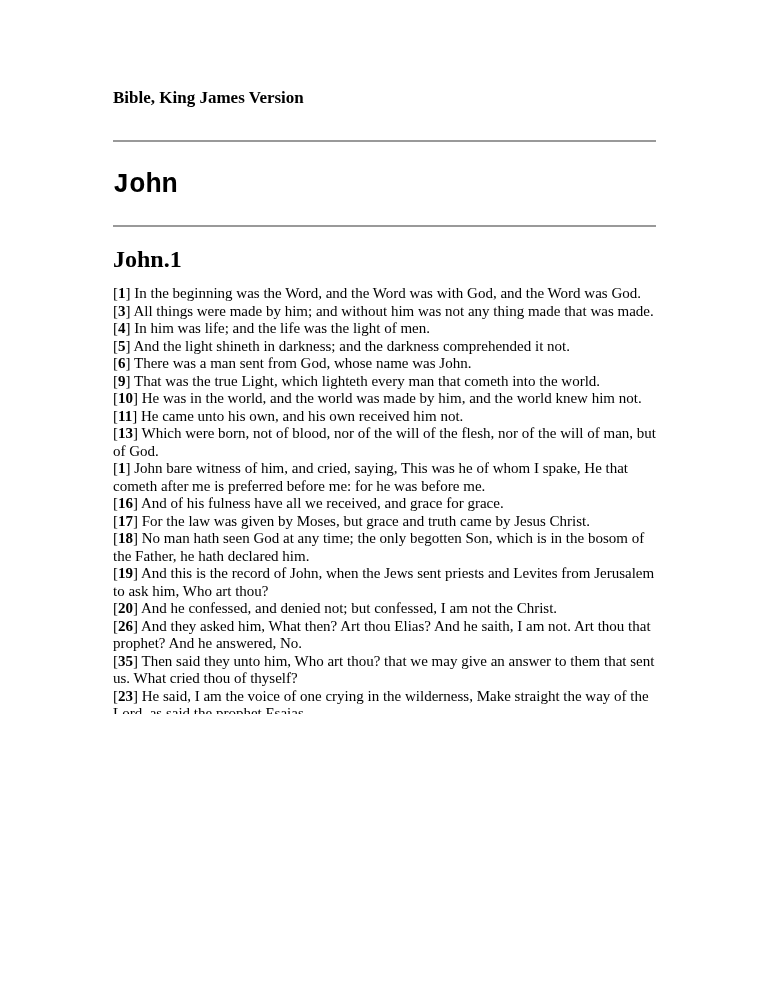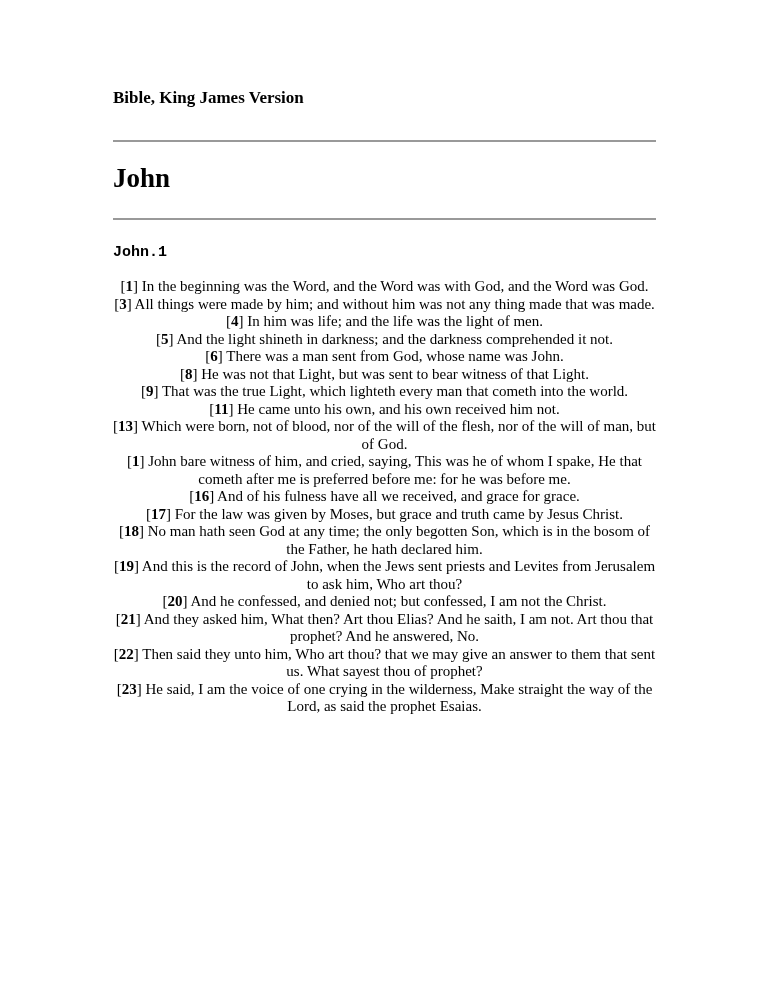--- a/index.html
+++ b/index.html
@@ -30,36 +30,36 @@
     background: #999999;
     margin: 0;
     width: 543px;
   }
   .rule-top { margin-top: 32px; }
   .rule-bottom { margin-top: 25px; }
   .book-title {
     font-size: 27px;
     font-weight: bold;
     line-height: 30px;
-    margin: 21px 0 0 0;
+    margin: 28px 0 0 0;
+    font-family: Liberation Mono, monospace;
   }
   .chapter-heading {
-    font-size: 15px;
+    font-size: 24px;
     font-weight: bold;
     line-height: 21px;
     margin: 22px 0 0 0;
-    font-family: Liberation Mono, monospace;
   }
   .verses {
     margin-top: 15px;
     width: 543px;
     font-size: 15px;
     line-height: 17.5px;
   }
-  .verse-line { margin: 0; text-align: center; }
+  .verse-line { margin: 0; }
   .verse-number { font-weight: bold; }
 </style>
 </head>
 <body>
 
 <div class="page" style="background: rgb(255, 255, 255); color: rgb(0, 0, 0);">
   <div class="doc-header">Bible, King James Version</div>
 
   <hr class="rule rule-top" style="background: rgb(153, 153, 153);">
 
@@ -68,28 +68,28 @@
   <hr class="rule rule-bottom" style="background: rgb(153, 153, 153);">
 
   <h2 class="chapter-heading">John.1</h2>
 
   <div class="verses">
       <div class="verse-line"><span>[</span><b class="verse-number">1</b><span>] </span><span>In the beginning was the Word, and the Word was with God, and the Word was God.</span></div>
       <div class="verse-line"><span>[</span><b class="verse-number">3</b><span>] </span><span>All things were made by him; and without him was not any thing made that was made.</span></div>
       <div class="verse-line"><span>[</span><b class="verse-number">4</b><span>] </span><span>In him was life; and the life was the light of men.</span></div>
       <div class="verse-line"><span>[</span><b class="verse-number">5</b><span>] </span><span>And the light shineth in darkness; and the darkness comprehended it not.</span></div>
       <div class="verse-line"><span>[</span><b class="verse-number">6</b><span>] </span><span>There was a man sent from God, whose name was John.</span></div>
-      <div class="verse-line"><span>[</span><b class="verse-number">8</b><span>] </span><span>He was not that Light, but was sent to bear witness of that Light.</span></div>
       <div class="verse-line"><span>[</span><b class="verse-number">9</b><span>] </span><span>That was the true Light, which lighteth every man that cometh into the world.</span></div>
+      <div class="verse-line"><span>[</span><b class="verse-number">10</b><span>] </span><span>He was in the world, and the world was made by him, and the world knew him not.</span></div>
       <div class="verse-line"><span>[</span><b class="verse-number">11</b><span>] </span><span>He came unto his own, and his own received him not.</span></div>
       <div class="verse-line"><span>[</span><b class="verse-number">13</b><span>] </span><span>Which were born, not of blood, nor of the will of the flesh, nor of the will of man, but of God.</span></div>
       <div class="verse-line"><span>[</span><b class="verse-number">1</b><span>] </span><span>John bare witness of him, and cried, saying, This was he of whom I spake, He that cometh after me is preferred before me: for he was before me.</span></div>
       <div class="verse-line"><span>[</span><b class="verse-number">16</b><span>] </span><span>And of his fulness have all we received, and grace for grace.</span></div>
       <div class="verse-line"><span>[</span><b class="verse-number">17</b><span>] </span><span>For the law was given by Moses, but grace and truth came by Jesus Christ.</span></div>
       <div class="verse-line"><span>[</span><b class="verse-number">18</b><span>] </span><span>No man hath seen God at any time; the only begotten Son, which is in the bosom of the Father, he hath declared him.</span></div>
       <div class="verse-line"><span>[</span><b class="verse-number">19</b><span>] </span><span>And this is the record of John, when the Jews sent priests and Levites from Jerusalem to ask him, Who art thou?</span></div>
       <div class="verse-line"><span>[</span><b class="verse-number">20</b><span>] </span><span>And he confessed, and denied not; but confessed, I am not the Christ.</span></div>
-      <div class="verse-line"><span>[</span><b class="verse-number">21</b><span>] </span><span>And they asked him, What then? Art thou Elias? And he saith, I am not. Art thou that prophet? And he answered, No.</span></div>
-      <div class="verse-line"><span>[</span><b class="verse-number">22</b><span>] </span><span>Then said they unto him, Who art thou? that we may give an answer to them that sent us. What sayest thou of prophet?</span></div>
+      <div class="verse-line"><span>[</span><b class="verse-number">26</b><span>] </span><span>And they asked him, What then? Art thou Elias? And he saith, I am not. Art thou that prophet? And he answered, No.</span></div>
+      <div class="verse-line"><span>[</span><b class="verse-number">35</b><span>] </span><span>Then said they unto him, Who art thou? that we may give an answer to them that sent us. What cried thou of thyself?</span></div>
       <div class="verse-line"><span>[</span><b class="verse-number">23</b><span>] </span><span>He said, I am the voice of one crying in the wilderness, Make straight the way of the Lord, as said the prophet Esaias.</span></div>
       <div class="verse-line"><span>[</span><b class="verse-number">24</b><span>] </span><span>And they which were sent were of the Pharisees.</span></div>
     </div>
 </div>
 
 </body></html>

